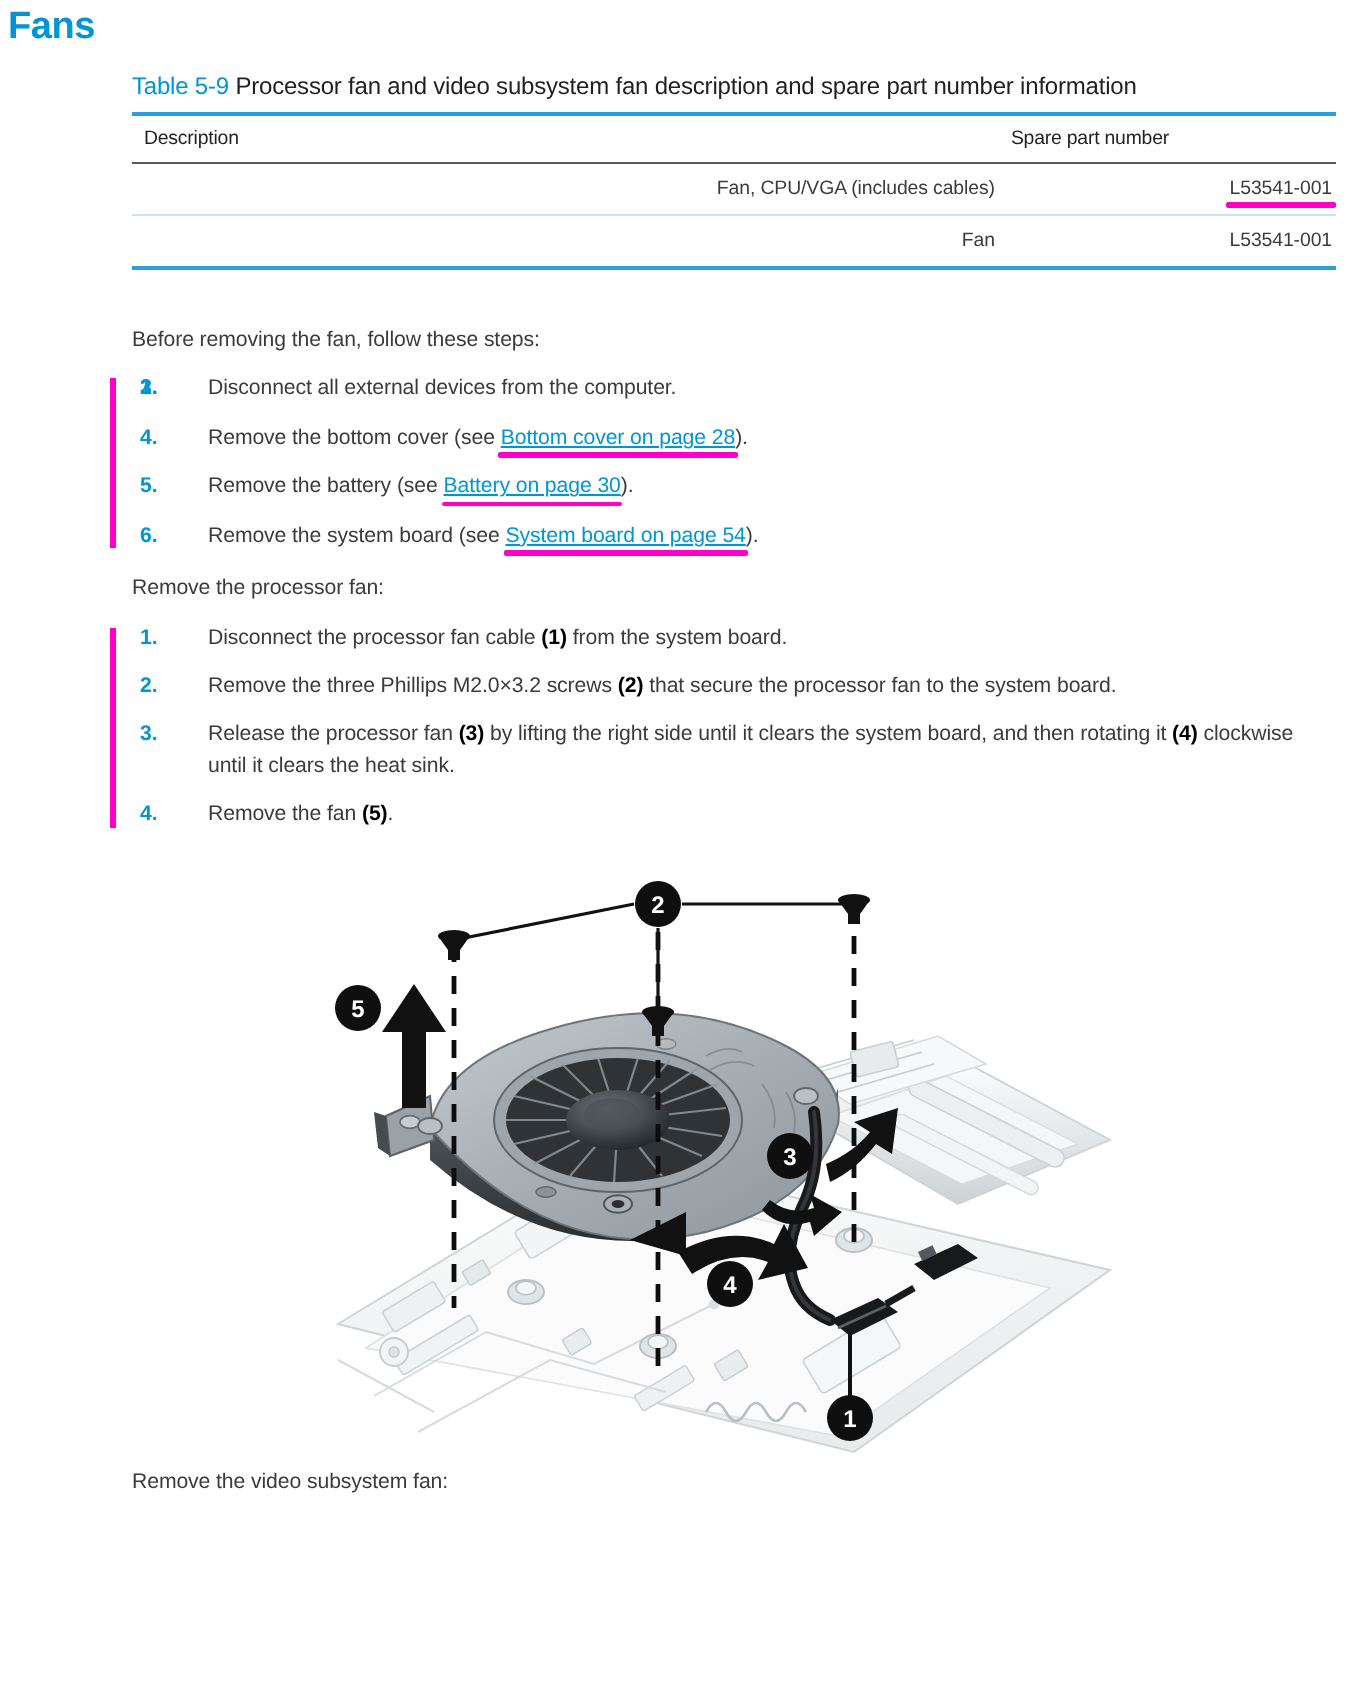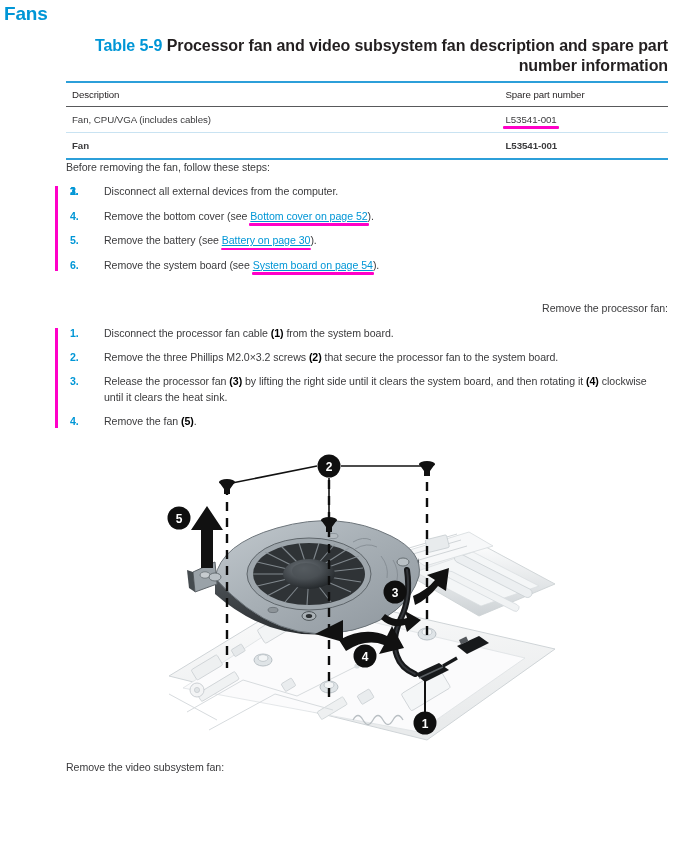--- a/index.html
+++ b/index.html
@@ -31,27 +31,26 @@
   
   .content {
     position: absolute;
     left: 66px;
     top: 36px;
     width: 602px;
   }
 
   
   .table-caption {
-    font-size: 16px;
-    font-weight: bold;
+    font-size: 12px;
+    font-weight: normal;
     color: #231f20;
     margin: 0 0 5px 0;
     line-height: 1.25;
     letter-spacing: -0.1px;
-    text-align: right;
   }
   .table-caption .tbl-num {
     color: #0096d6;
   }
   table.parts {
     width: 100%;
     border-collapse: collapse;
     font-size: 9.7px;
     table-layout: fixed;
   }
@@ -64,24 +63,24 @@
     border-top: 2.5px solid #2c9fd9;
     border-bottom: 1.2px solid #58595b;
     letter-spacing: -0.1px;
   }
   table.parts tbody td {
     padding: 7px 2px 7px 6px;
     color: #3b3b3d;
     border-bottom: 1px solid #c9e3f2;
     letter-spacing: -0.05px;
     vertical-align: top;
+    text-align: right;
   }
   table.parts tbody tr:last-child td {
     border-bottom: 2.5px solid #2c9fd9;
-    font-weight: bold;
   }
   .col-desc  { width: 72%; }
   .col-spare { width: 28%; }
 
   .hl-magenta {
     position: relative;
     display: inline-block;
   }
   .hl-magenta::after {
     content: "";
@@ -96,23 +95,23 @@
 
   
   .body-para {
     font-size: 10.6px;
     color: #3b3b3d;
     line-height: 1.45;
     margin: 0;
     letter-spacing: -0.05px;
   }
 
-  .gap-before-steps { }
-  .gap-mid          { margin-top: 28px; text-align: right; }
-  .gap-after-img    { margin-top: 16px; }
+  .gap-before-steps { margin-top: 28px; }
+  .gap-mid          { margin-top: 11px; }
+  .gap-after-img    { margin-top: 4px; }
 
   
   .steps {
     position: relative;
     margin: 9px 0 0 0;
     padding: 0 0 0 0;
     list-style: none;
   }
   .steps::before {
     content: "";
@@ -213,21 +212,21 @@
     </li>
     <li>
       <span class="num">2.</span>
     </li>
     <li>
       <span class="num">3.</span>
       <span>Disconnect all external devices from the computer.</span>
     </li>
     <li>
       <span class="num">4.</span>
-      <span>Remove the bottom cover (see </span><a class="xref hl" href="#">Bottom cover on page 52</a><span>).</span>
+      <span>Remove the bottom cover (see </span><a class="xref hl" href="#">Bottom cover on page 28</a><span>).</span>
     </li>
     <li>
       <span class="num">5.</span>
       <span>Remove the battery (see </span><a class="xref hl" href="#">Battery on page 30</a><span>).</span>
     </li>
     <li>
       <span class="num">6.</span>
       <span>Remove the system board (see </span><a class="xref hl" href="#">System board on page 54</a><span>).</span>
     </li>
   </ol>

